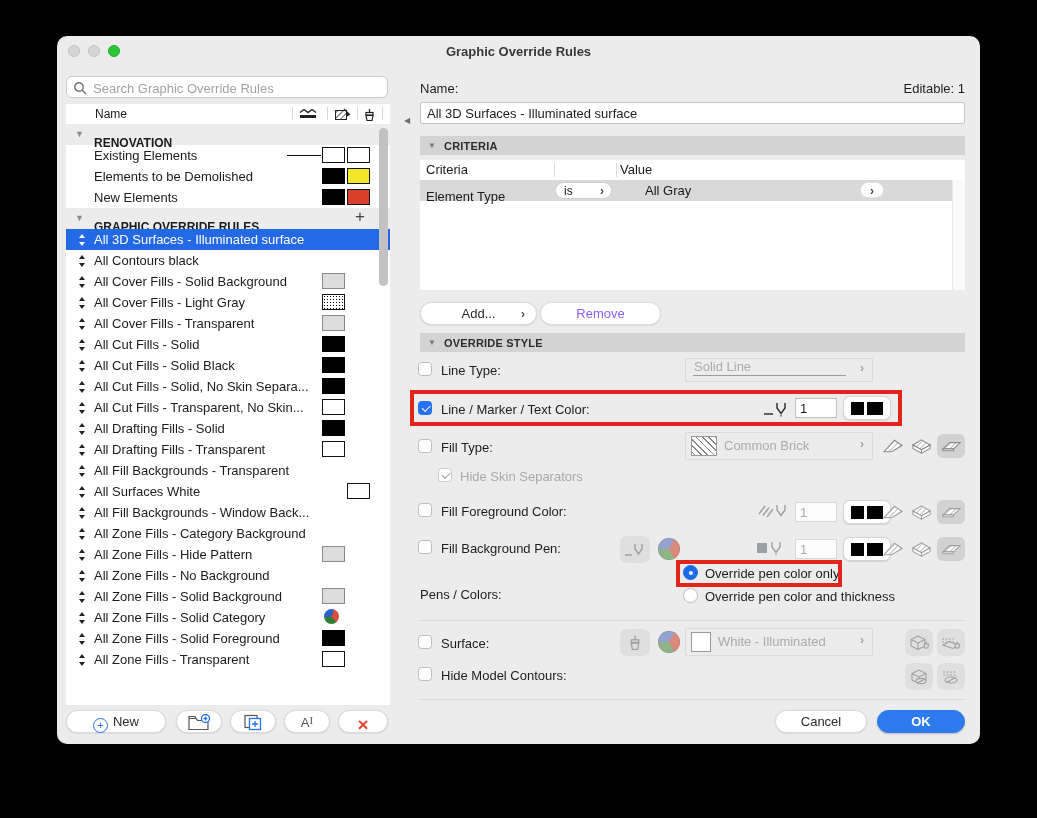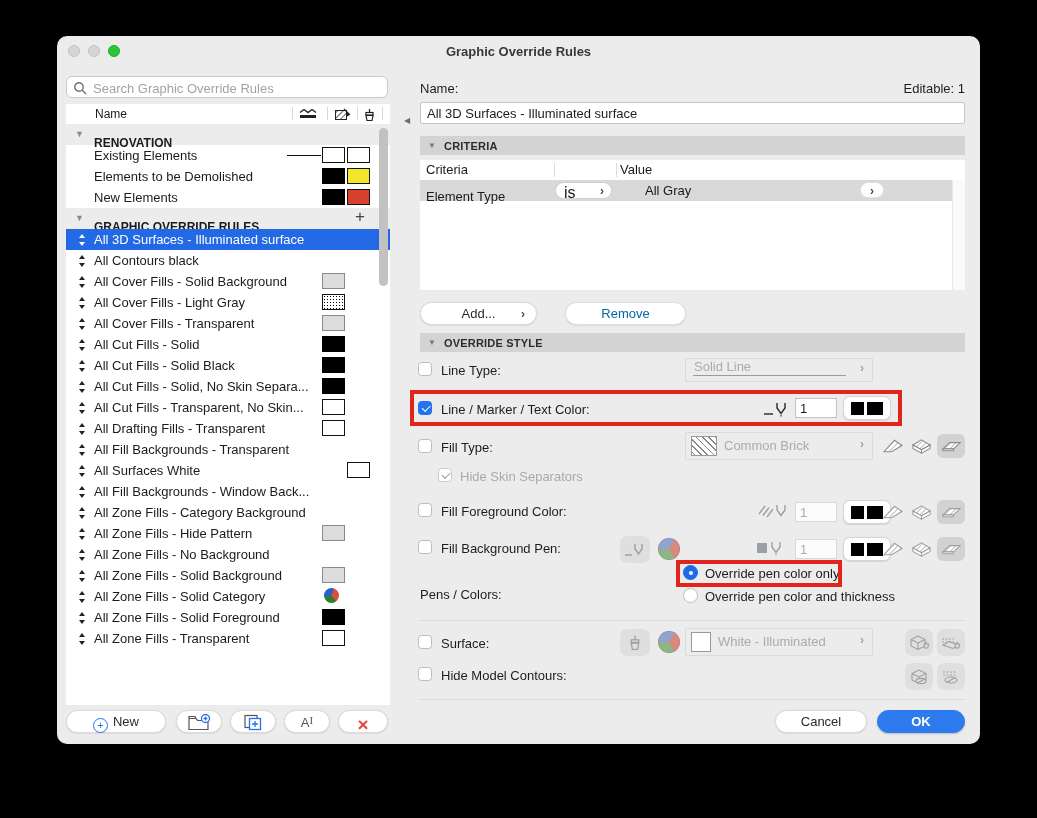--- a/index.html
+++ b/index.html
@@ -76,30 +76,30 @@
   .secbar .tri{top:5px;font-size:8px;color:#767676;left:8px}
   .secbar .st{position:absolute;left:24px;top:4px;letter-spacing:.2px}
   .ctable{position:absolute;left:363px;top:124px;width:545px;height:130px;background:#fff}
   .chead{position:absolute;left:0;top:0;right:0;height:20px;border-bottom:1px solid #DCDCDC;font-size:13px;color:#1a1a1a}
   .chead .t1{position:absolute;left:6px;top:2px}
   .chead .t2{position:absolute;left:200px;top:2px}
   .cvdiv{position:absolute;top:3px;width:1px;height:14px;background:#DCDCDC}
   .crow{position:absolute;left:0;top:20px;width:532px;height:21px;background:#D9D9D9;font-size:13px;color:#1a1a1a}
   .crow .cl{position:absolute;left:6px;top:9px}
   .ispill{position:absolute;left:135px;top:2px;width:57px;height:17px;background:#fff;border:1px solid #CFCFCF;border-radius:9px;box-sizing:border-box}
-  .ispill .iv{position:absolute;left:8px;top:1px;font-size:16px}
+  .ispill .iv{position:absolute;left:8px;top:1px;font-size:12px}
   .chev{color:#4a4a4a;font-weight:bold;font-size:12px}
   .ispill .chev{position:absolute;right:7px;top:1px}
   .crow .vl{position:absolute;left:225px;top:3px}
   .vpill{position:absolute;left:440px;top:2px;width:24px;height:16px;background:#fff;border-radius:8px;border:1px solid #E2E2E2;box-sizing:border-box;text-align:center}
   .vpill .chev{position:relative;top:0px}
   .ctrack{position:absolute;right:0;top:20px;width:13px;height:110px;background:#FAFAFA;border-left:1px solid #E8E8E8;box-sizing:border-box}
   .addbtn{left:363px;top:266px;width:117px}
   .addbtn .chev{position:absolute;right:11px;top:4px}
-  .rmbtn{left:508px;top:266px;width:121px;color:#0369a1;border-color:#E0E0E0}
+  .rmbtn{left:483px;top:266px;width:121px;color:#8b5cf6;border-color:#E0E0E0}
   
   .cb{position:absolute;width:14px;height:14px;background:#fff;border:1px solid #BBB;border-radius:3.5px;box-sizing:border-box}
   .cb.on{background:#2472F2;border-color:#2472F2}
   .cb.on::after{content:"";position:absolute;left:2.5px;top:3px;width:7px;height:3.5px;border-left:1.6px solid #fff;border-bottom:1.6px solid #fff;transform:rotate(-45deg)}
   .cb.dim{border-color:#C9C9C9}
   .cb.dim::after{content:"";position:absolute;left:2.5px;top:3px;width:7px;height:3.5px;border-left:1.6px solid #9A9A9A;border-bottom:1.6px solid #9A9A9A;transform:rotate(-45deg)}
   .drop{position:absolute;left:628px;width:188px;border:1px solid #DBDBDB;border-radius:1px;box-sizing:border-box;font-size:13px;color:#ABABAB}
   .drop .chev{position:absolute;right:8px;top:50%;margin-top:-9px;color:#9F9F9F}
   .ltline{position:absolute;left:7px;right:26px;bottom:5px;border-top:1px solid #9B9B9B}
   .hatchsw{position:absolute;left:5px;top:3px;width:26px;height:20px;border:1px solid #999;box-sizing:border-box;
@@ -255,20 +255,25 @@
       <span class="lbl">All Cut Fills - Solid, No Skin Separa...</span>
       <span class="sw c1" data-swatch="black"></span>
     </div>
     <div class="row">
       <span class="move"></span>
       <span class="lbl">All Cut Fills - Transparent, No Skin...</span>
       <span class="sw c1" data-swatch="white"></span>
     </div>
     <div class="row">
       <span class="move"></span>
+      <span class="lbl">All Drafting Fills - Solid</span>
+      <span class="sw c1" data-swatch="black"></span>
+    </div>
+    <div class="row">
+      <span class="move"></span>
       <span class="lbl">All Drafting Fills - Transparent</span>
       <span class="sw c1" data-swatch="white"></span>
     </div>
     <div class="row">
       <span class="move"></span>
       <span class="lbl">All Fill Backgrounds - Transparent</span>
 
     </div>
     <div class="row">
       <span class="move"></span>

